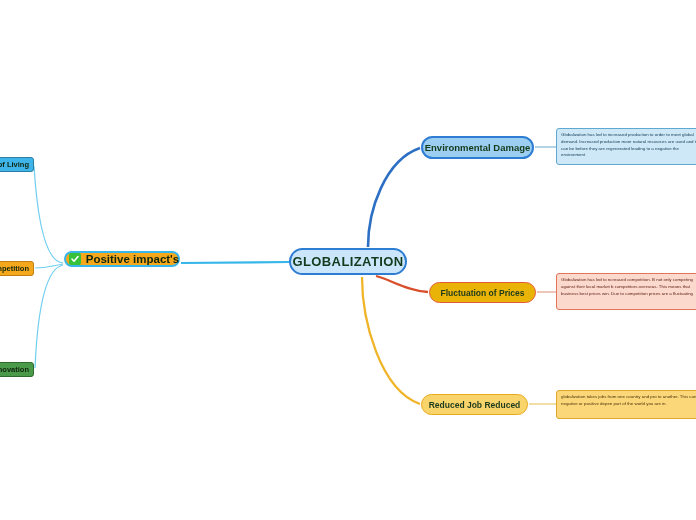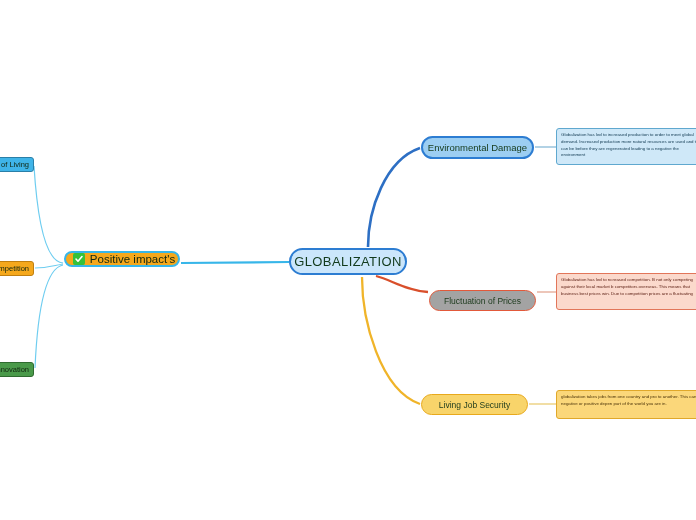--- a/index.html
+++ b/index.html
@@ -29,21 +29,21 @@
   }
 
   
   .node {
     position: absolute;
     box-sizing: border-box;
     display: flex;
     align-items: center;
     justify-content: center;
     white-space: nowrap;
-    font-weight: normal;
+    font-weight: bold;
     color: #1a3d1f;
   }
 
   .node-central {
     left: 289px;
     top: 248px;
     width: 118px;
     height: 27px;
     background: #cbe6fb;
     border: 2px solid #2d7dd2;
@@ -88,26 +88,25 @@
     border-radius: 12px;
     font-size: 9.5px;
     color: #153a1a;
   }
 
   .node-fluc {
     left: 429px;
     top: 282px;
     width: 107px;
     height: 21px;
-    background: #a3a3a3;
+    background: #eab308;
     border: 1.6px solid #e2593a;
     border-radius: 11px;
     font-size: 8.5px;
     color: #1c3a1c;
-    margin-top: 8px;
   }
 
   .node-job {
     left: 421px;
     top: 394px;
     width: 107px;
     height: 21px;
     background: #f8d46a;
     border: 1.6px solid #e8a91c;
     border-radius: 11px;
@@ -225,21 +224,21 @@
   <div class="node node-sub node-living">s of Living</div>
 
   <div class="node node-sub node-comp">mpetition</div>
 
   <div class="node node-sub node-innov">Innovation</div>
 
   <div class="node node-env">Environmental Damage</div>
 
   <div class="node node-fluc">Fluctuation of Prices</div>
 
-  <div class="node node-job">Living Job Security</div>
+  <div class="node node-job">Reduced Job Reduced</div>
 
   <div class="note note-env">Globalization has led to increased production to order to meet global demand. Increased production more natural resources are used and this can be before they are regenerated leading to a negative the environment</div>
 
   <div class="note note-fluc">Globalization has led to ncreased competition. B not only competing against their local market b competitors overseas. This means that business best prices win. Due to competition prices are a fluctuating</div>
 
   <div class="note note-job">globalization takes jobs from one country and pro to another. This can be negative or positive depen part of the world you are in.</div>
 
 </div>
 
 </body></html>

